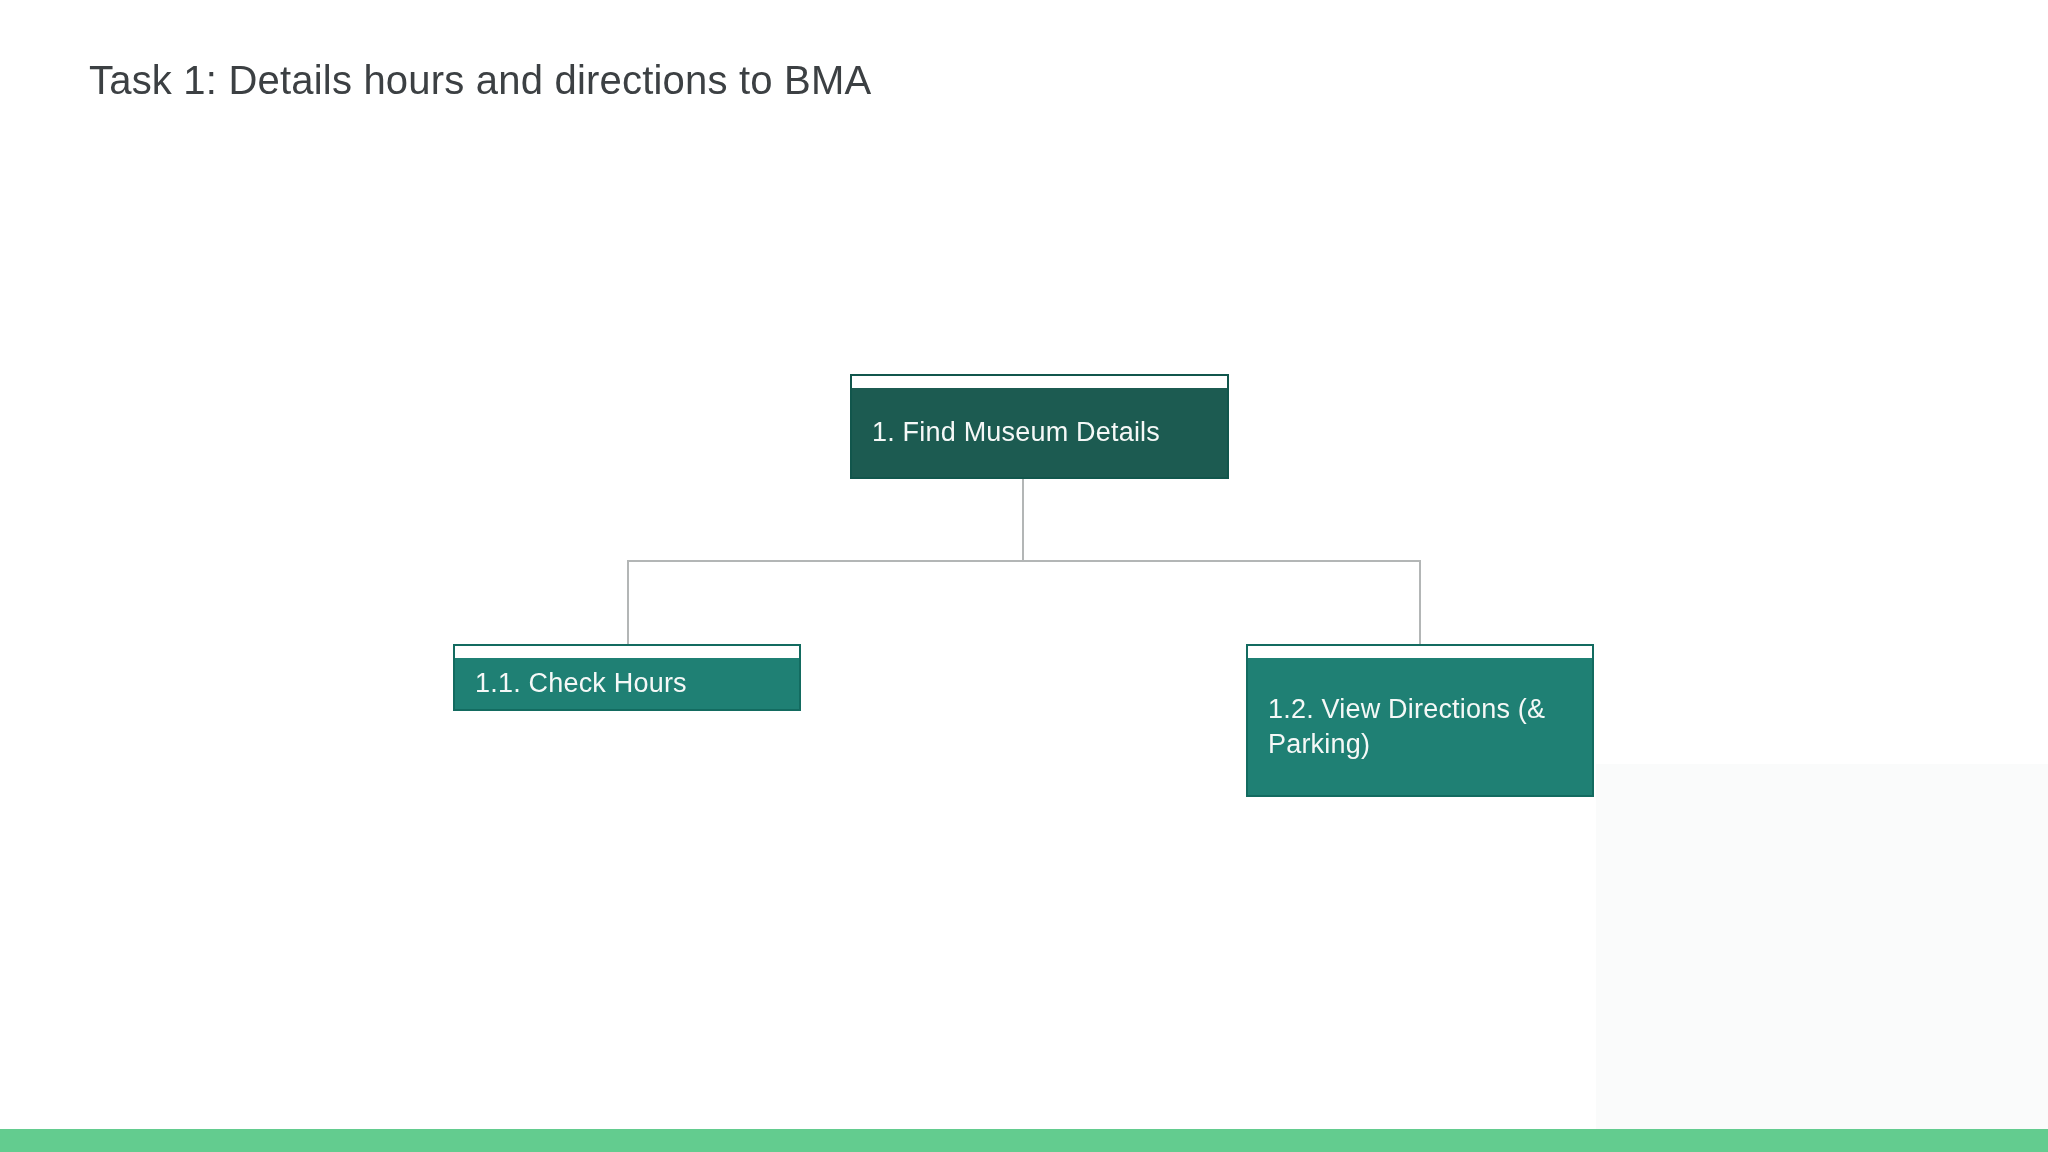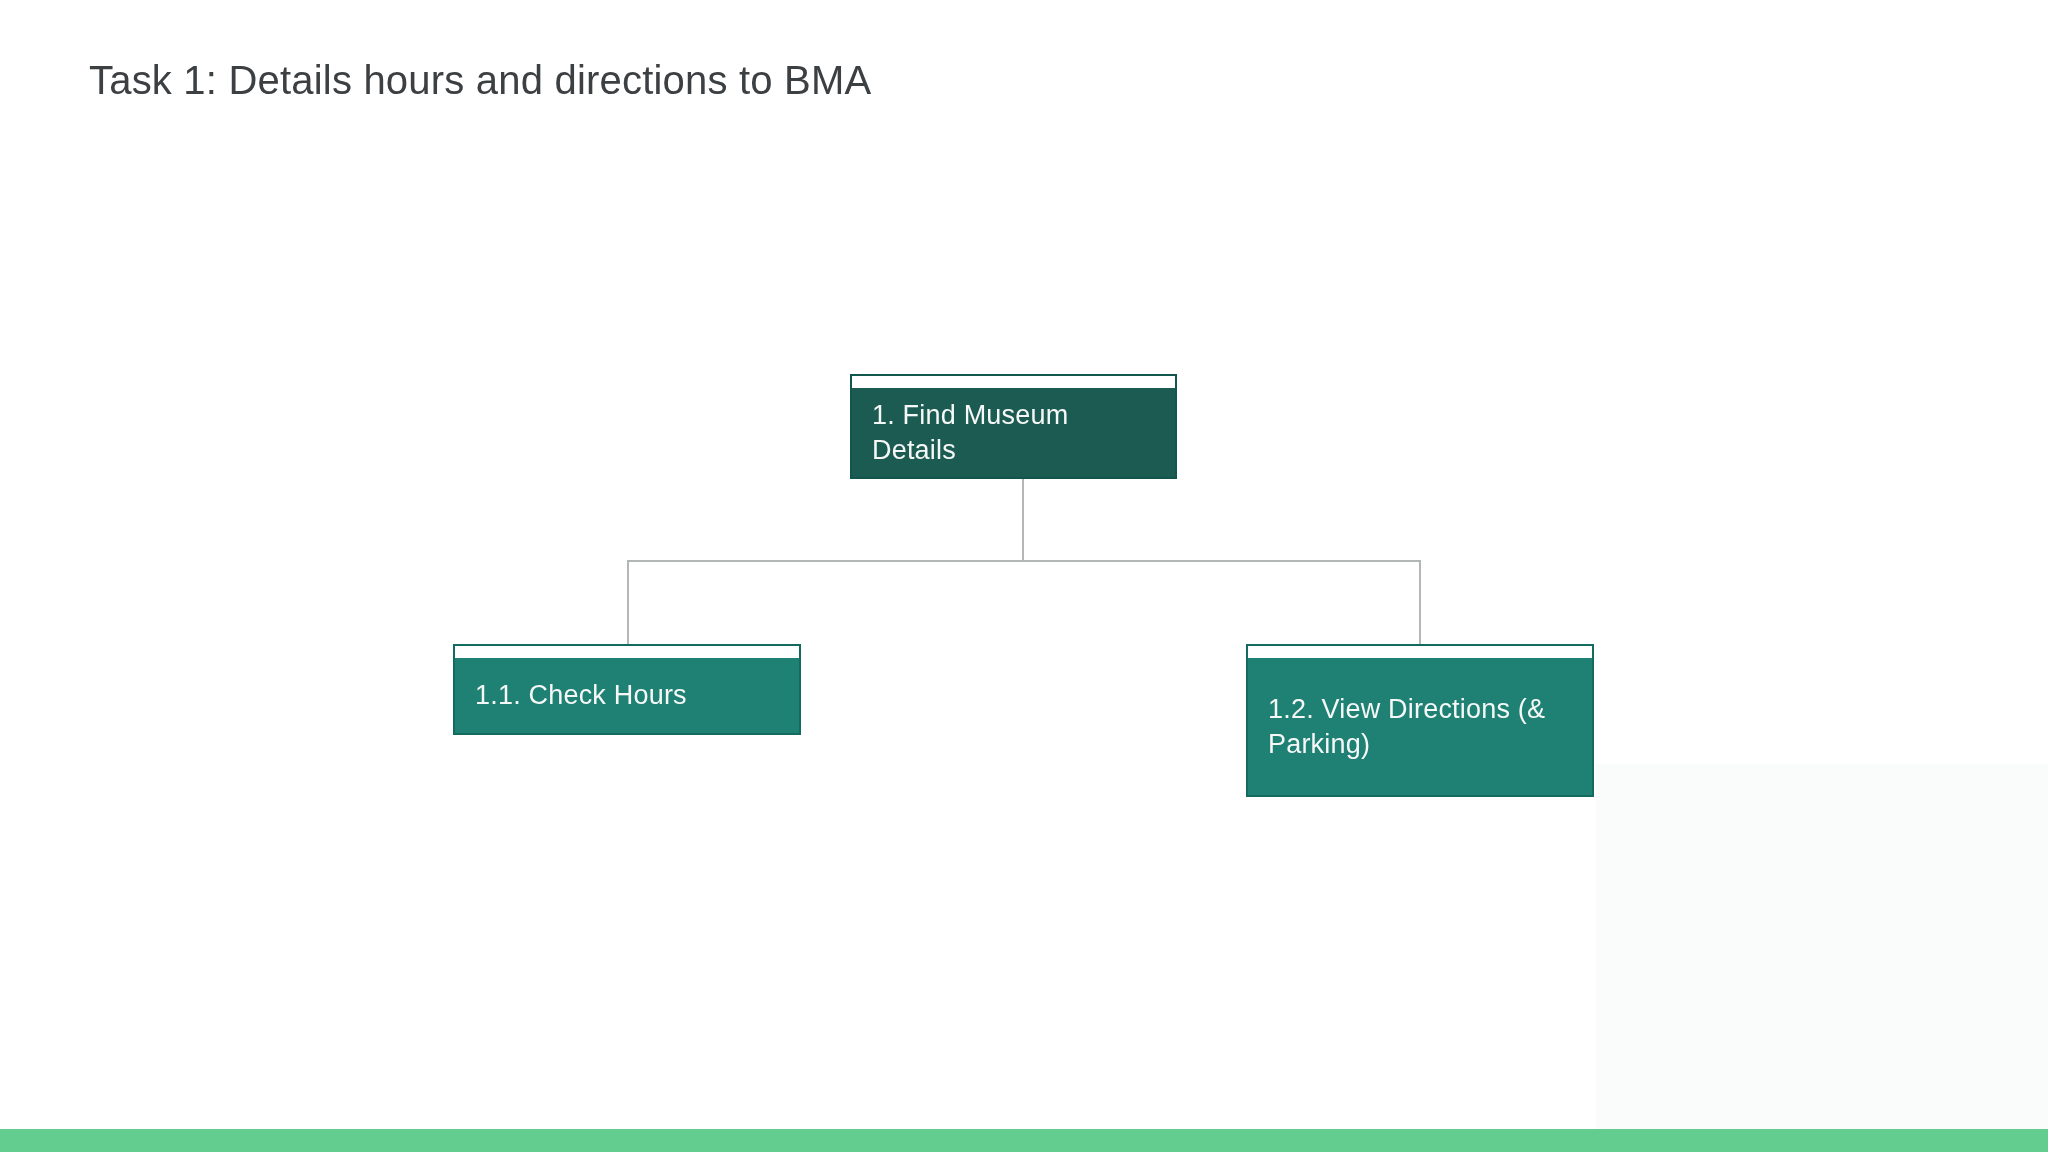--- a/index.html
+++ b/index.html
@@ -72,22 +72,22 @@
     padding: 0 16px 0 20px;
   }
   .node-label {
     color: var(--node-text, #f5f8f7);
     font-size: 27px;
     line-height: 1.28;
     font-weight: 400;
     letter-spacing: 0.2px;
   }
 
-  .node-root  { left: 850px;  top: 374px; width: 327px; height: 105px; }
-  .node-c1    { left: 453px;  top: 644px; width: 348px; height: 91px;  }
+  .node-root  { left: 850px;  top: 374px; width: 379px; height: 105px; }
+  .node-c1    { left: 453px;  top: 644px; width: 348px; height: 67px;  }
   .node-c2    { left: 1246px; top: 644px; width: 348px; height: 153px; }
 
   .footer-bar {
     position: absolute;
     left: 0;
     top: 1129px;
     width: 2048px;
     height: 23px;
     background: var(--footer-bar, #63cc8f);
   }

